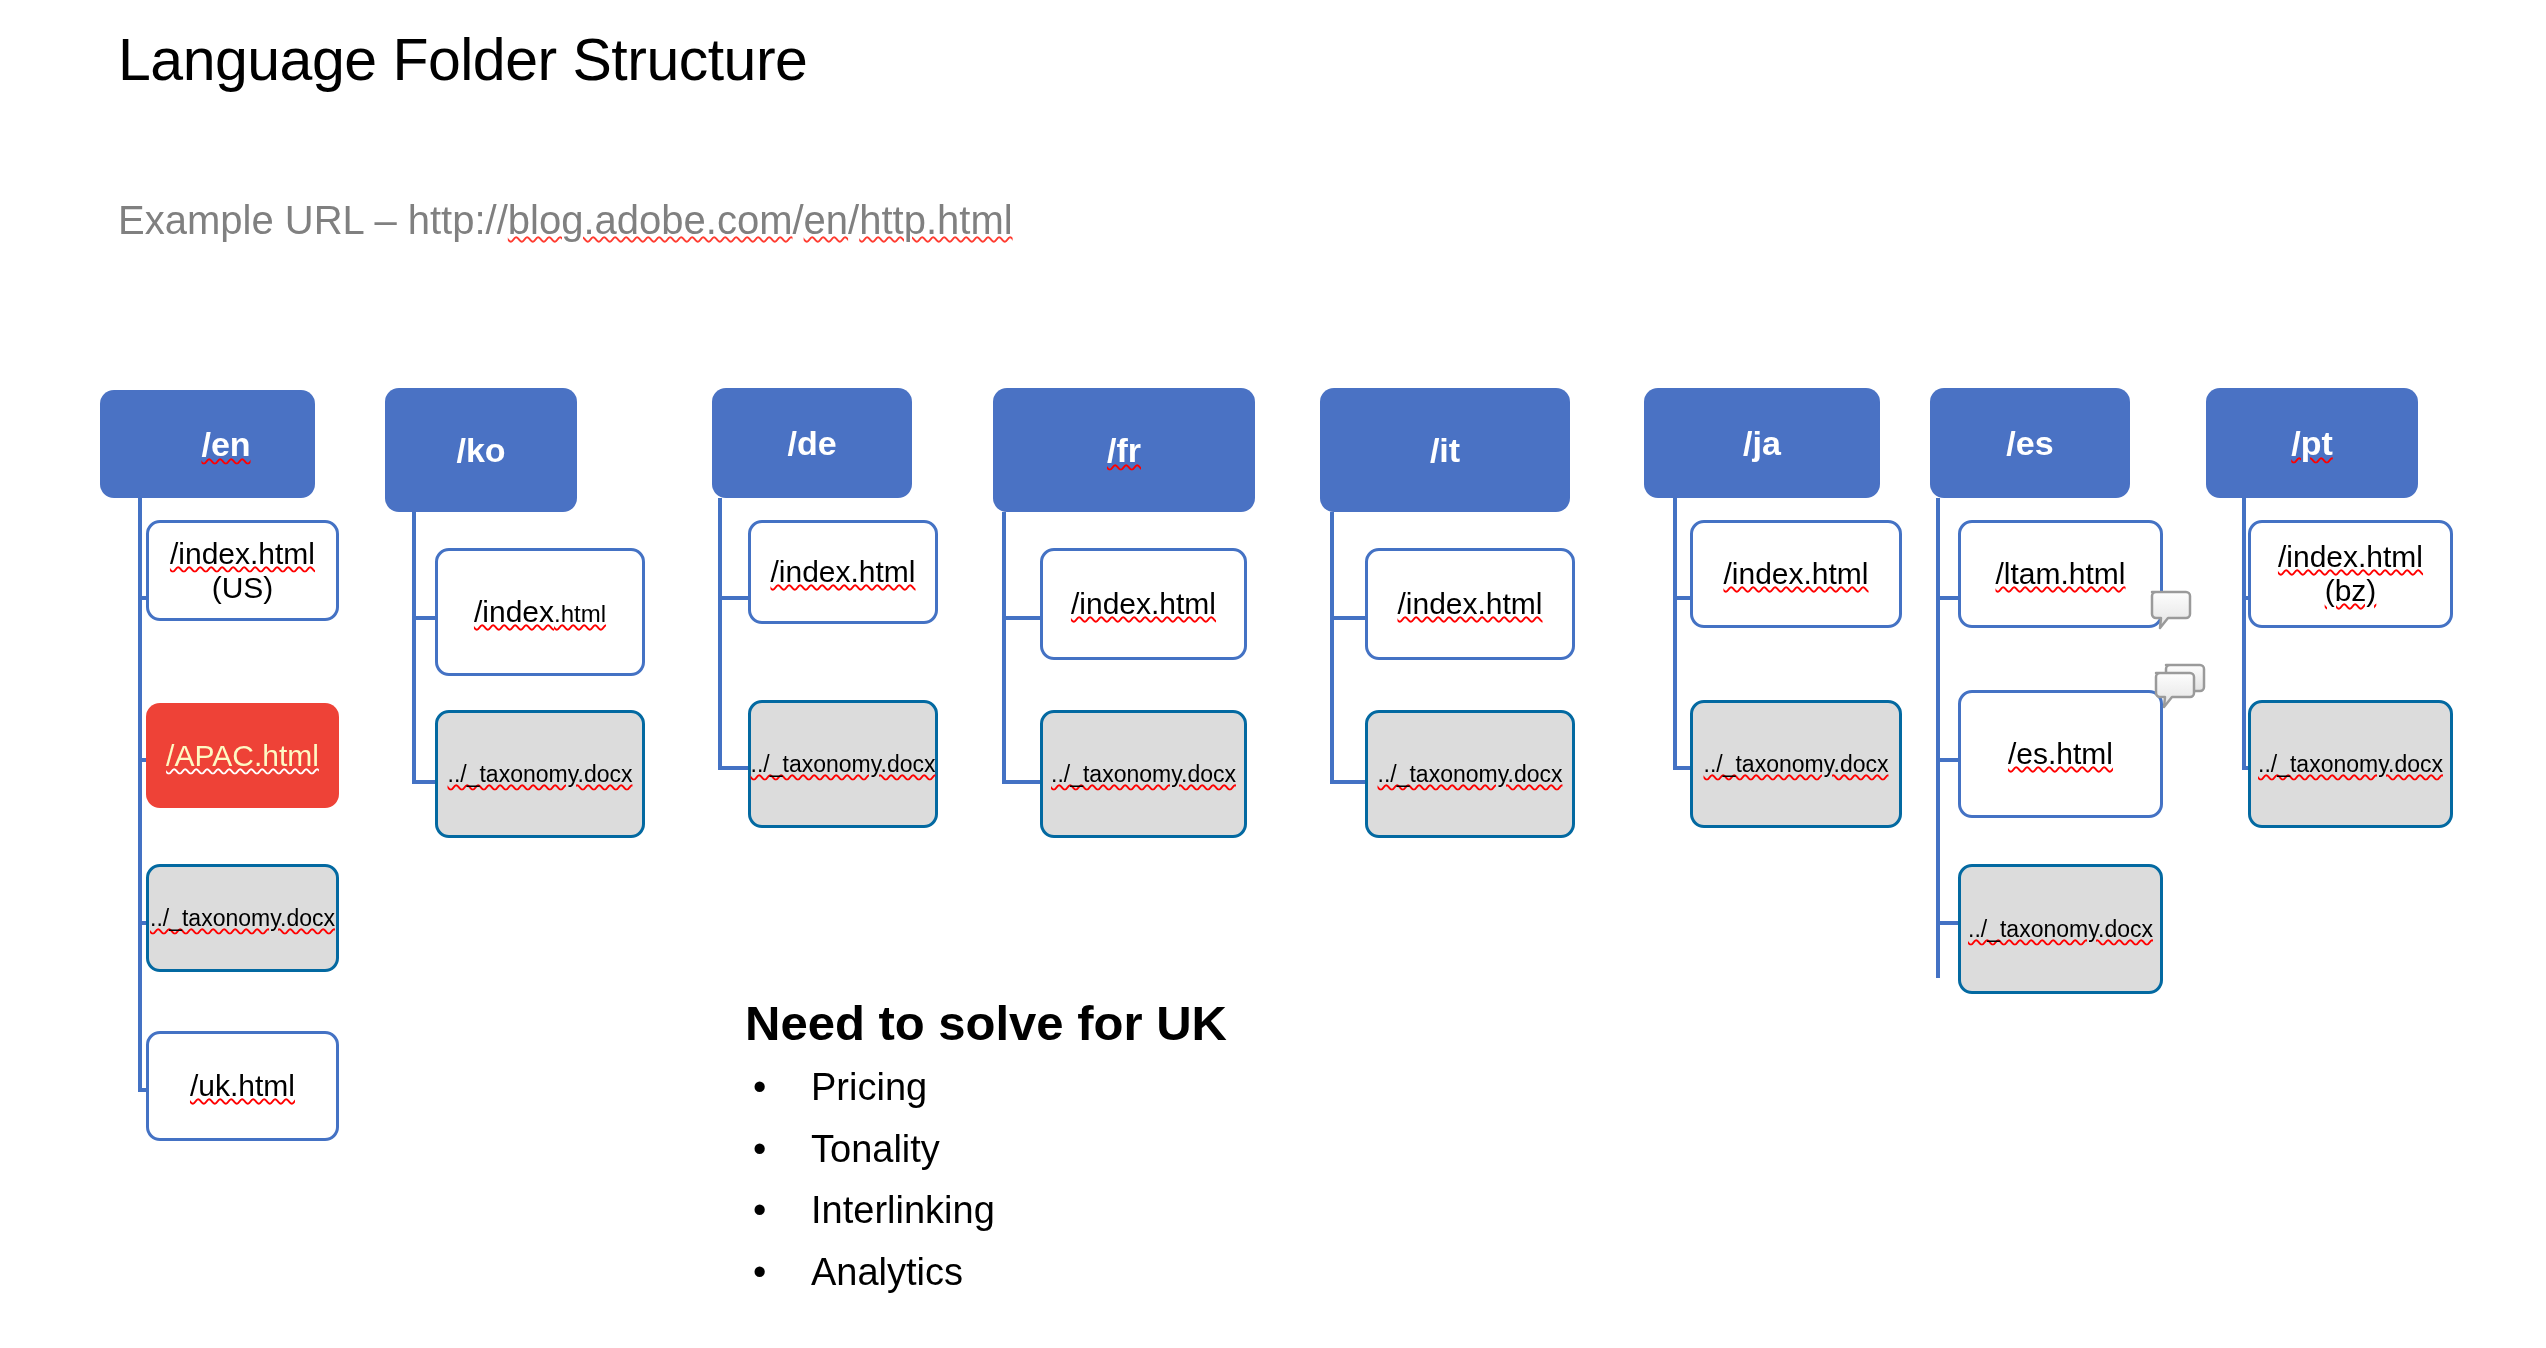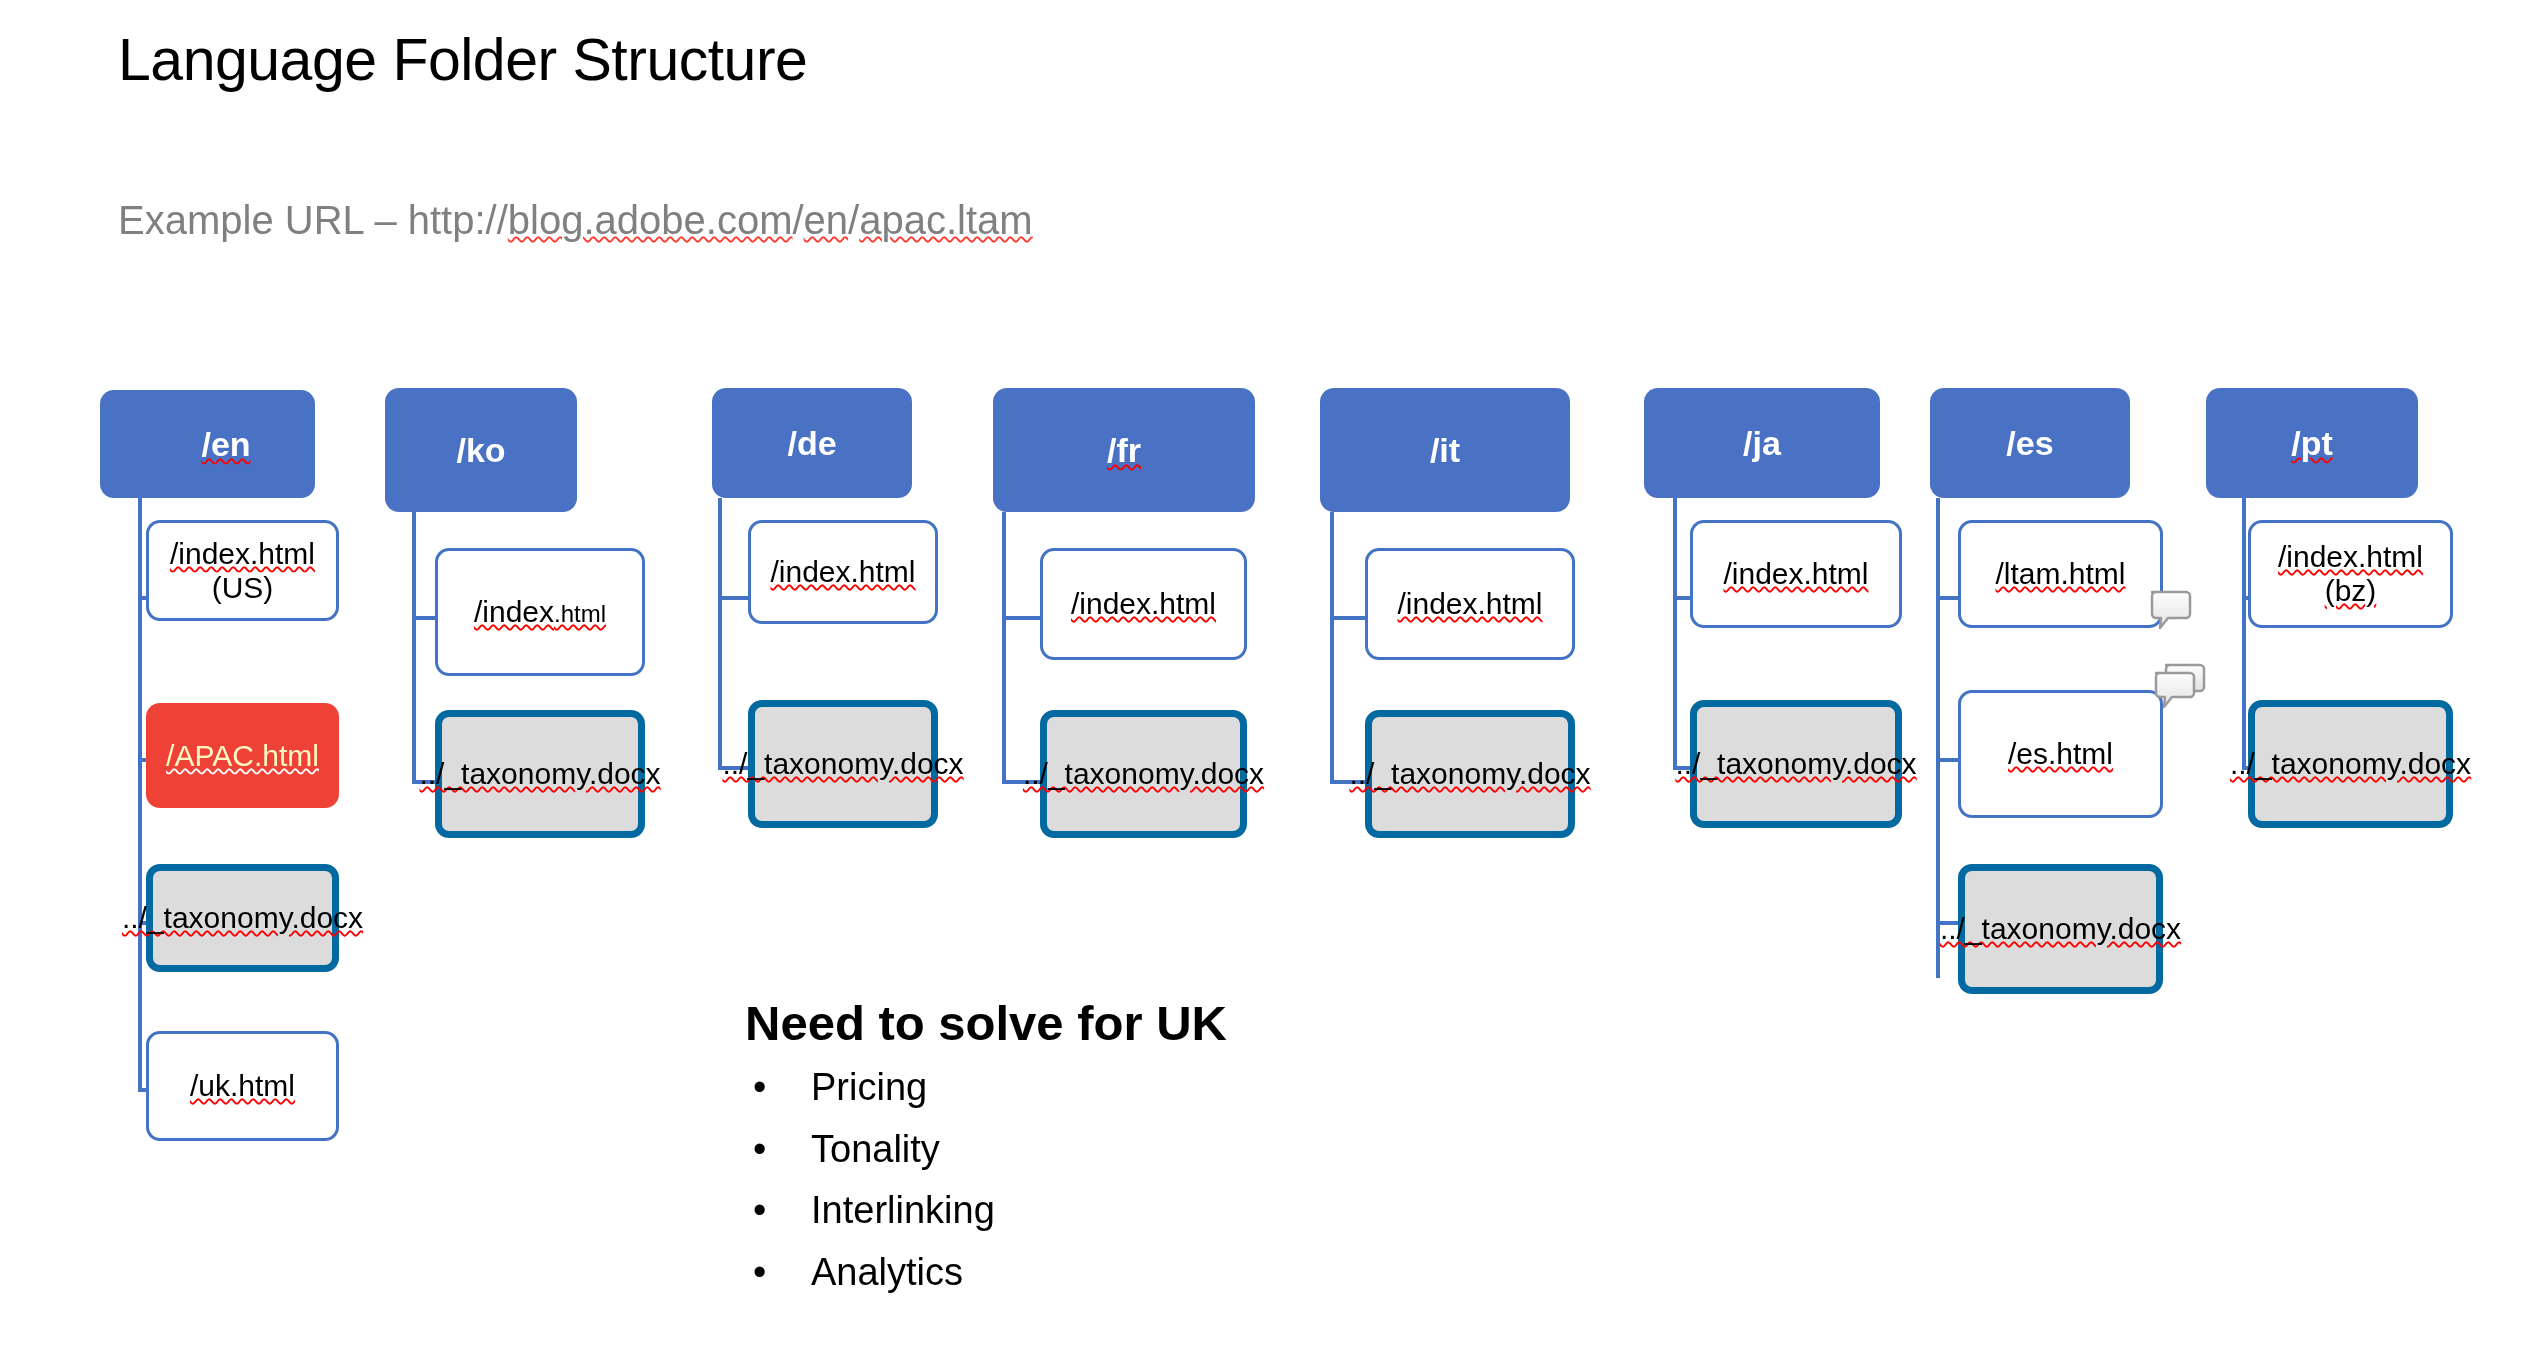--- a/index.html
+++ b/index.html
@@ -69,23 +69,23 @@
     border: none;
   }
   .node.page {
     background: #ffffff;
     border: 3px solid #4472c4;
     color: #000000;
     font-size: 30px;
   }
   .node.doc {
     background: #dcdcdc;
-    border: 7px solid #0369a1;
+    border: 3px solid #0369a1;
     color: #000000;
-    font-size: 30px;
+    font-size: 23px;
   }
   .node.highlight {
     background: #ee4237;
     border: none;
     color: #fef9c3;
     font-size: 30px;
   }
   .node.highlight .sp { text-decoration-color: #ffffff; }
 
   
@@ -132,21 +132,21 @@
     top: 0;
   }
 </style>
 </head>
 <body>
 
 <div id="slide">
 
   <div id="title">Language Folder Structure</div>
 
-  <div id="subtitle"><span>Example URL – http://</span><span class="sp">blog.adobe.com</span><span>/</span><span class="sp">en</span><span>/</span><span class="sp">apac.ltam</span></div>
+  <div id="subtitle"><span>Example URL – http://</span><span class="sp">blog.adobe.com</span><span>/</span><span class="sp">en</span><span>/</span><span class="sp">http.html</span></div>
 
   <div class="conn v" style="left:138px; top:498px; height:594px;"></div>
   <div class="conn h" style="left:138px; top:596px; width:62px;"></div>
   <div class="conn h" style="left:138px; top:758px; width:62px;"></div>
   <div class="conn h" style="left:138px; top:921px; width:62px;"></div>
   <div class="conn h" style="left:138px; top:1088px; width:62px;"></div>
 
   <div class="node header" style="left:100px; top:390px; width:215px; height:108px;padding-left:37px;">
     <span class="sp">/en</span>
   </div>

